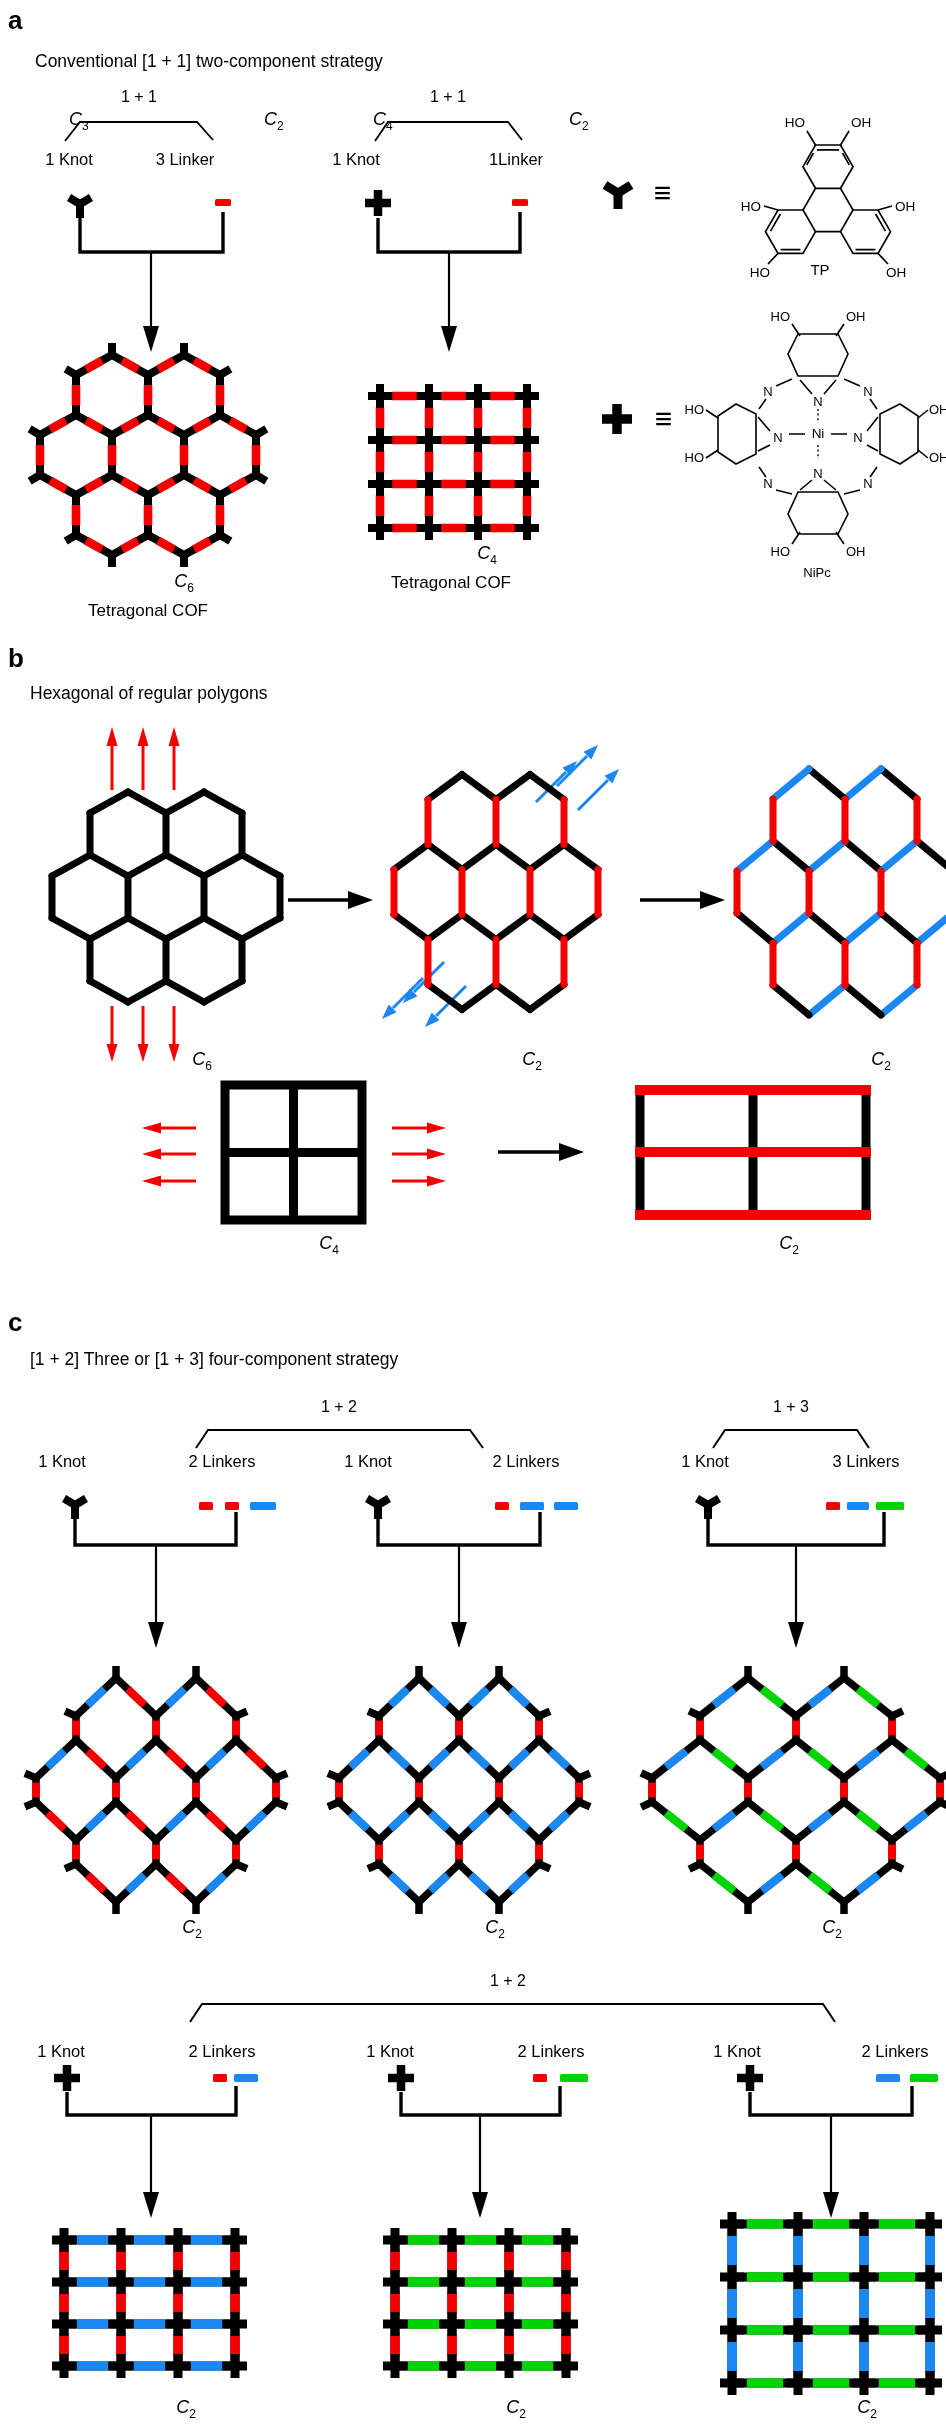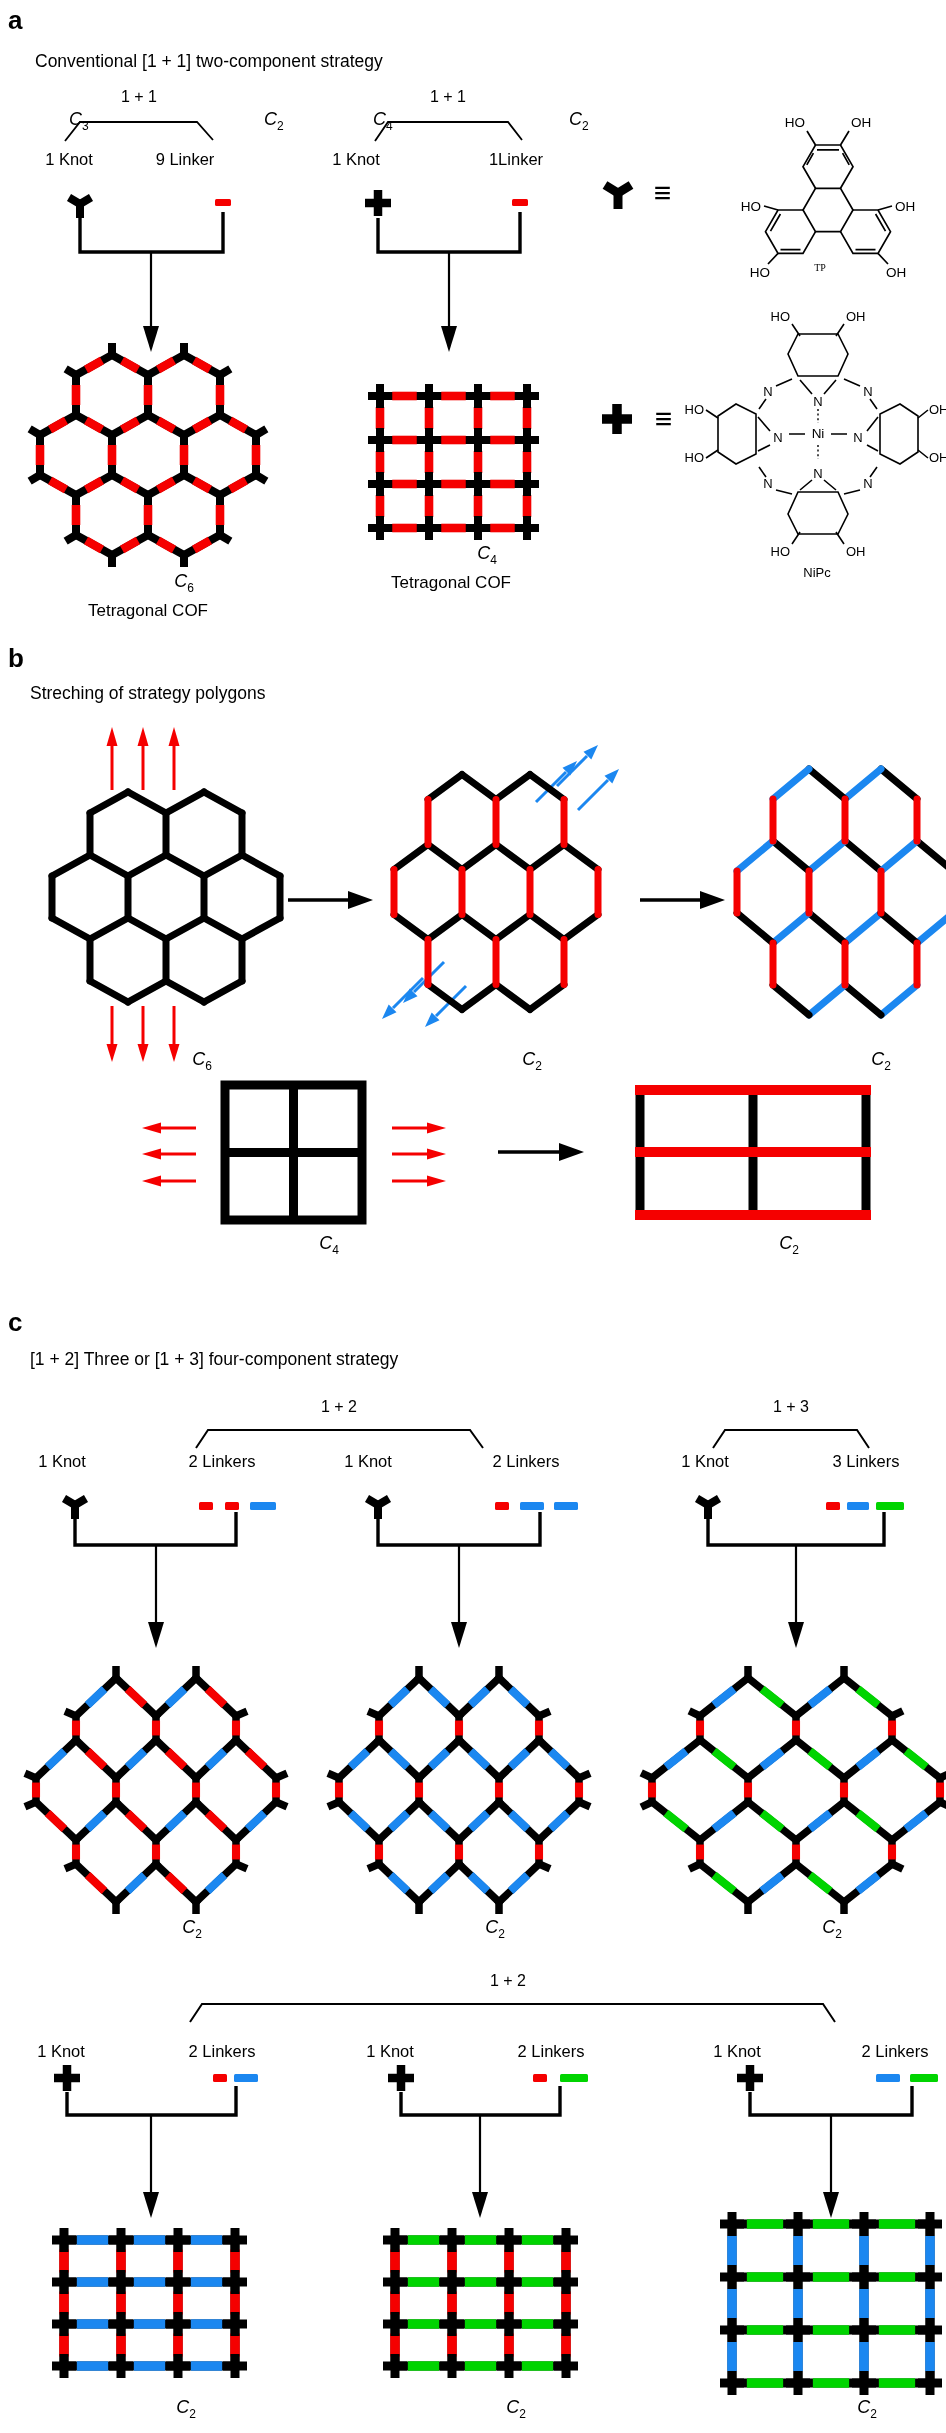--- a/index.html
+++ b/index.html
@@ -10,21 +10,21 @@
   .lbl.anchorleft{transform:none;}
   .plabel{font-weight:700;font-size:26px;}
   .title{font-size:17.5px;}
   .ratio{font-size:16px;}
   .klabel{font-size:16.5px;}
   .prodname{font-size:17px;text-align:right;}
   .sym{font-size:18px;margin-left:36px;}
   .sym i{font-style:italic;}
   .sym sub{font-size:12px;}
   .equiv{font-size:30px;font-weight:700;letter-spacing:-1px;}
-  .tpname{font-size:10px;font-family:Liberation Serif, serif;}
+  .tpname{font-size:15px;}
   .nipcname{font-size:13px;}
   .dash{position:absolute;height:8px;border-radius:1.5px;}
   .icon{position:absolute;}
 </style>
 </head>
 <body>
 
 <div class="figure">
 
   <svg class="layer" width="946" height="2433" viewBox="0 0 946 2433">
@@ -1049,40 +1049,40 @@
   <div class="dash" style="left:876px;top:2074px;width:24px;background:var(--blue)"></div>
   <div class="dash" style="left:910px;top:2074px;width:28px;background:var(--green)"></div>
 
   <div class="lbl plabel anchorleft" style="left:8px;top:6px">a</div>
   <div class="lbl title anchorleft" style="left:35px;top:52px">Conventional [1 + 1] two-component strategy</div>
 
   <div class="lbl sym anchorleft" style="left:33px;top:110px"><i>C</i><sub>3</sub></div>
   <div class="lbl ratio" style="left:139px;top:88px">1 + 1</div>
   <div class="lbl sym anchorleft" style="left:228px;top:110px"><i>C</i><sub>2</sub></div>
   <div class="lbl klabel" style="left:69px;top:150px">1 Knot</div>
-  <div class="lbl klabel" style="left:185px;top:150px">9 Linker</div>
+  <div class="lbl klabel" style="left:185px;top:150px">3 Linker</div>
 
   <div class="lbl sym anchorleft" style="left:337px;top:110px"><i>C</i><sub>4</sub></div>
   <div class="lbl ratio" style="left:448px;top:88px">1 + 1</div>
   <div class="lbl sym anchorleft" style="left:533px;top:110px"><i>C</i><sub>2</sub></div>
   <div class="lbl klabel" style="left:356px;top:150px">1 Knot</div>
   <div class="lbl klabel" style="left:516px;top:150px">1Linker</div>
 
   <div class="lbl sym" style="left:148px;top:572px"><i>C</i><sub>6</sub></div>
   <div class="lbl prodname" style="left:148px;top:602px">Tetragonal COF</div>
   <div class="lbl sym" style="left:451px;top:544px"><i>C</i><sub>4</sub></div>
   <div class="lbl prodname" style="left:451px;top:574px">Tetragonal COF</div>
 
   <div class="lbl equiv" style="left:662px;top:176px">≡</div>
   <div class="lbl tpname" style="left:820px;top:262px">TP</div>
   <div class="lbl equiv" style="left:663px;top:402px">≡</div>
   <div class="lbl nipcname" style="left:817px;top:566px">NiPc</div>
 
   <div class="lbl plabel anchorleft" style="left:8px;top:644px">b</div>
-  <div class="lbl title anchorleft" style="left:30px;top:684px">Streching of strategy polygons</div>
+  <div class="lbl title anchorleft" style="left:30px;top:684px">Hexagonal of regular polygons</div>
   <div class="lbl sym" style="left:166px;top:1050px"><i>C</i><sub>6</sub></div>
   <div class="lbl sym" style="left:496px;top:1050px"><i>C</i><sub>2</sub></div>
   <div class="lbl sym" style="left:845px;top:1050px"><i>C</i><sub>2</sub></div>
   <div class="lbl sym" style="left:293px;top:1234px"><i>C</i><sub>4</sub></div>
   <div class="lbl sym" style="left:753px;top:1234px"><i>C</i><sub>2</sub></div>
 
   <div class="lbl plabel anchorleft" style="left:8px;top:1308px">c</div>
   <div class="lbl title anchorleft" style="left:30px;top:1350px">[1 + 2] Three or [1 + 3] four-component strategy</div>
   <div class="lbl ratio" style="left:339px;top:1398px">1 + 2</div>
   <div class="lbl ratio" style="left:791px;top:1398px">1 + 3</div>

